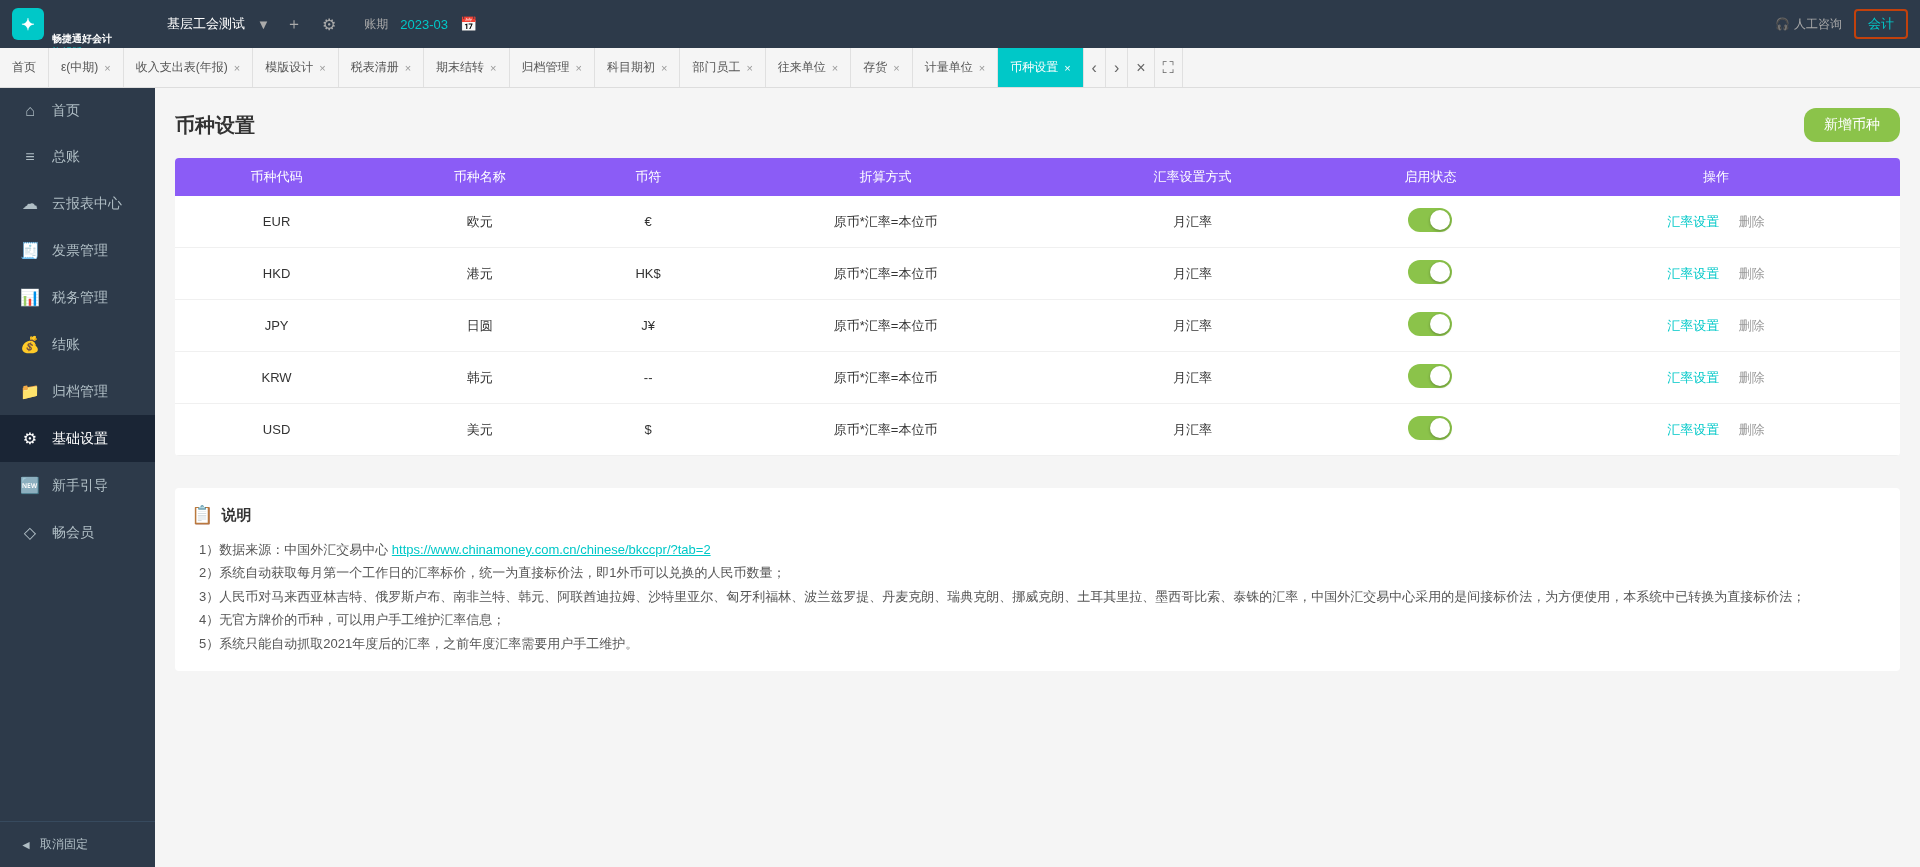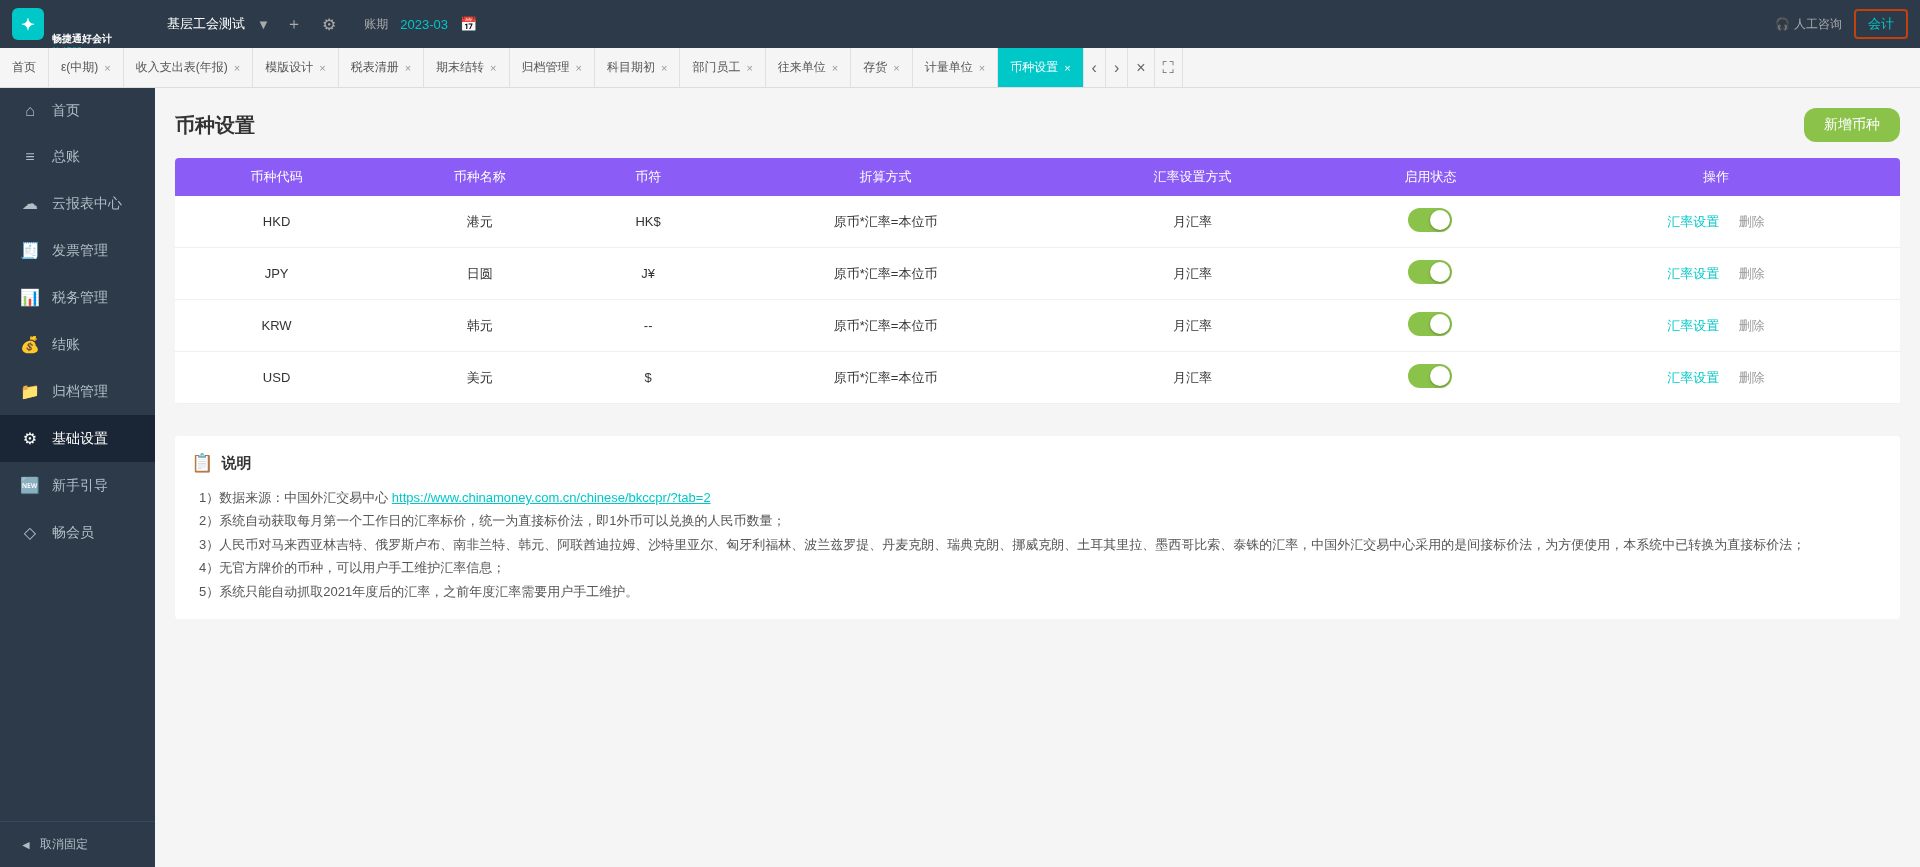--- a/index.html
+++ b/index.html
@@ -463,20 +463,38 @@
           <th>币种代码</th>
           <th>币种名称</th>
           <th>币符</th>
           <th>折算方式</th>
           <th>汇率设置方式</th>
           <th>启用状态</th>
           <th>操作</th>
         </tr>
       </thead>
       <tbody id="table-body">
+      <tr>
+    <td>EUR</td>
+    <td>欧元</td>
+    <td>€</td>
+    <td>原币*汇率=本位币</td>
+    <td>月汇率</td>
+    <td>
+      <div class="toggle">
+        <div class="toggle-track">
+          <div class="toggle-thumb"></div>
+        </div>
+      </div>
+    </td>
+    <td>
+      <span class="action-link">汇率设置</span>
+      <span class="delete-link">删除</span>
+    </td>
+  </tr>
           <tr>
     <td>HKD</td>
     <td>港元</td>
     <td>HK$</td>
     <td>原币*汇率=本位币</td>
     <td>月汇率</td>
     <td>
       <div class="toggle">
         <div class="toggle-track">
           <div class="toggle-thumb"></div>

